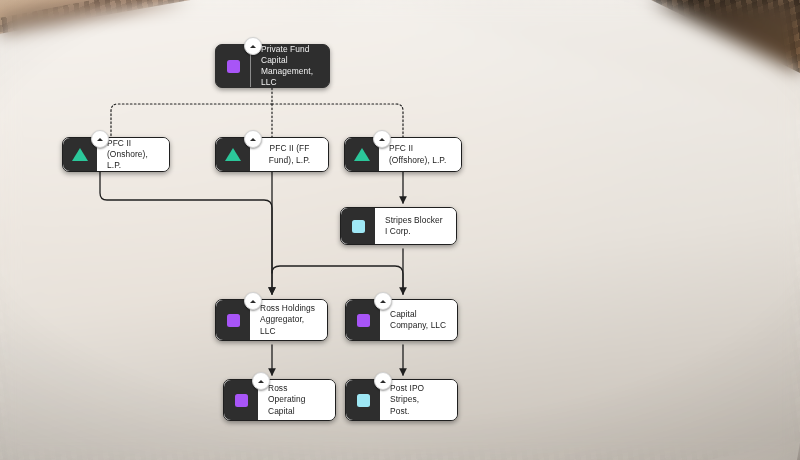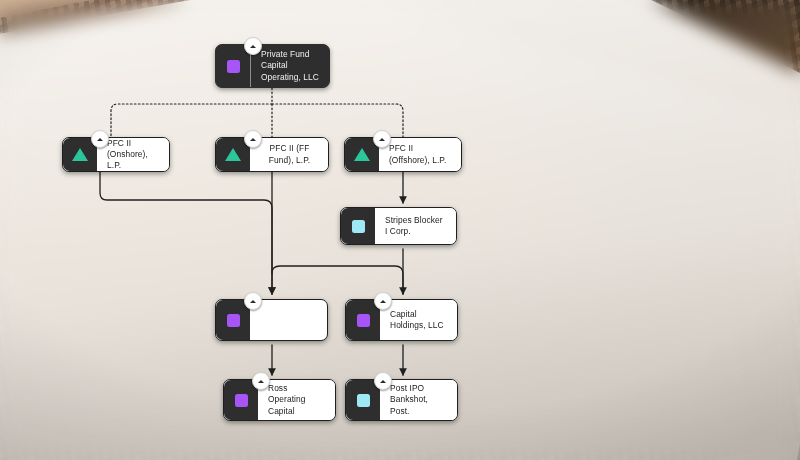--- a/index.html
+++ b/index.html
@@ -178,21 +178,21 @@
     <div class="node dark" style="left:215px;top:44px;width:115px;height:44px;">
       <div class="badge">
           <i></i>
         </div>
       <div class="ico">
         <span class="sq" style="background:#a855f7"></span>
       </div>
       <div class="body">
         <div>
           <div>Private Fund Capital</div>
-          <div>Operating, LLC</div>
+          <div>Management, LLC</div>
         </div>
       </div>
     </div>
 
     <div class="node light" style="left:62px;top:137px;width:108px;height:35px;">
       <div class="badge">
           <i></i>
         </div>
       <div class="ico">
         <span class="tri" style="border-bottom:13px solid #2bc79a"></span>
@@ -235,33 +235,39 @@
       </div>
     </div>
 
     <div class="node light" style="left:215px;top:299px;width:113px;height:42px;">
       <div class="badge">
           <i></i>
         </div>
       <div class="ico">
         <span class="sq" style="background:#a855f7"></span>
       </div>
+      <div class="body">
+        <div>
+          <div>Ross Holdings</div>
+          <div>Aggregator, LLC</div>
+        </div>
+      </div>
     </div>
 
     <div class="node light" style="left:345px;top:299px;width:113px;height:42px;">
       <div class="badge">
           <i></i>
         </div>
       <div class="ico">
         <span class="sq" style="background:#a855f7"></span>
       </div>
       <div class="body">
         <div>
           <div>Capital</div>
-          <div>Holdings, LLC</div>
+          <div>Company, LLC</div>
         </div>
       </div>
     </div>
 
     <div class="node light" style="left:215px;top:379px;width:113px;height:42px;margin-left:8px;">
       <div class="badge">
           <i></i>
         </div>
       <div class="ico">
         <span class="sq" style="background:#a855f7"></span>
@@ -276,20 +282,20 @@
 
     <div class="node light" style="left:345px;top:379px;width:113px;height:42px;">
       <div class="badge">
           <i></i>
         </div>
       <div class="ico">
         <span class="sq" style="background:#9fe8f5"></span>
       </div>
       <div class="body">
         <div>
-          <div>Post IPO Bankshot,</div>
+          <div>Post IPO Stripes,</div>
           <div>Post.</div>
         </div>
       </div>
     </div>
 
   </div>
 </div>
 
 </body></html>

